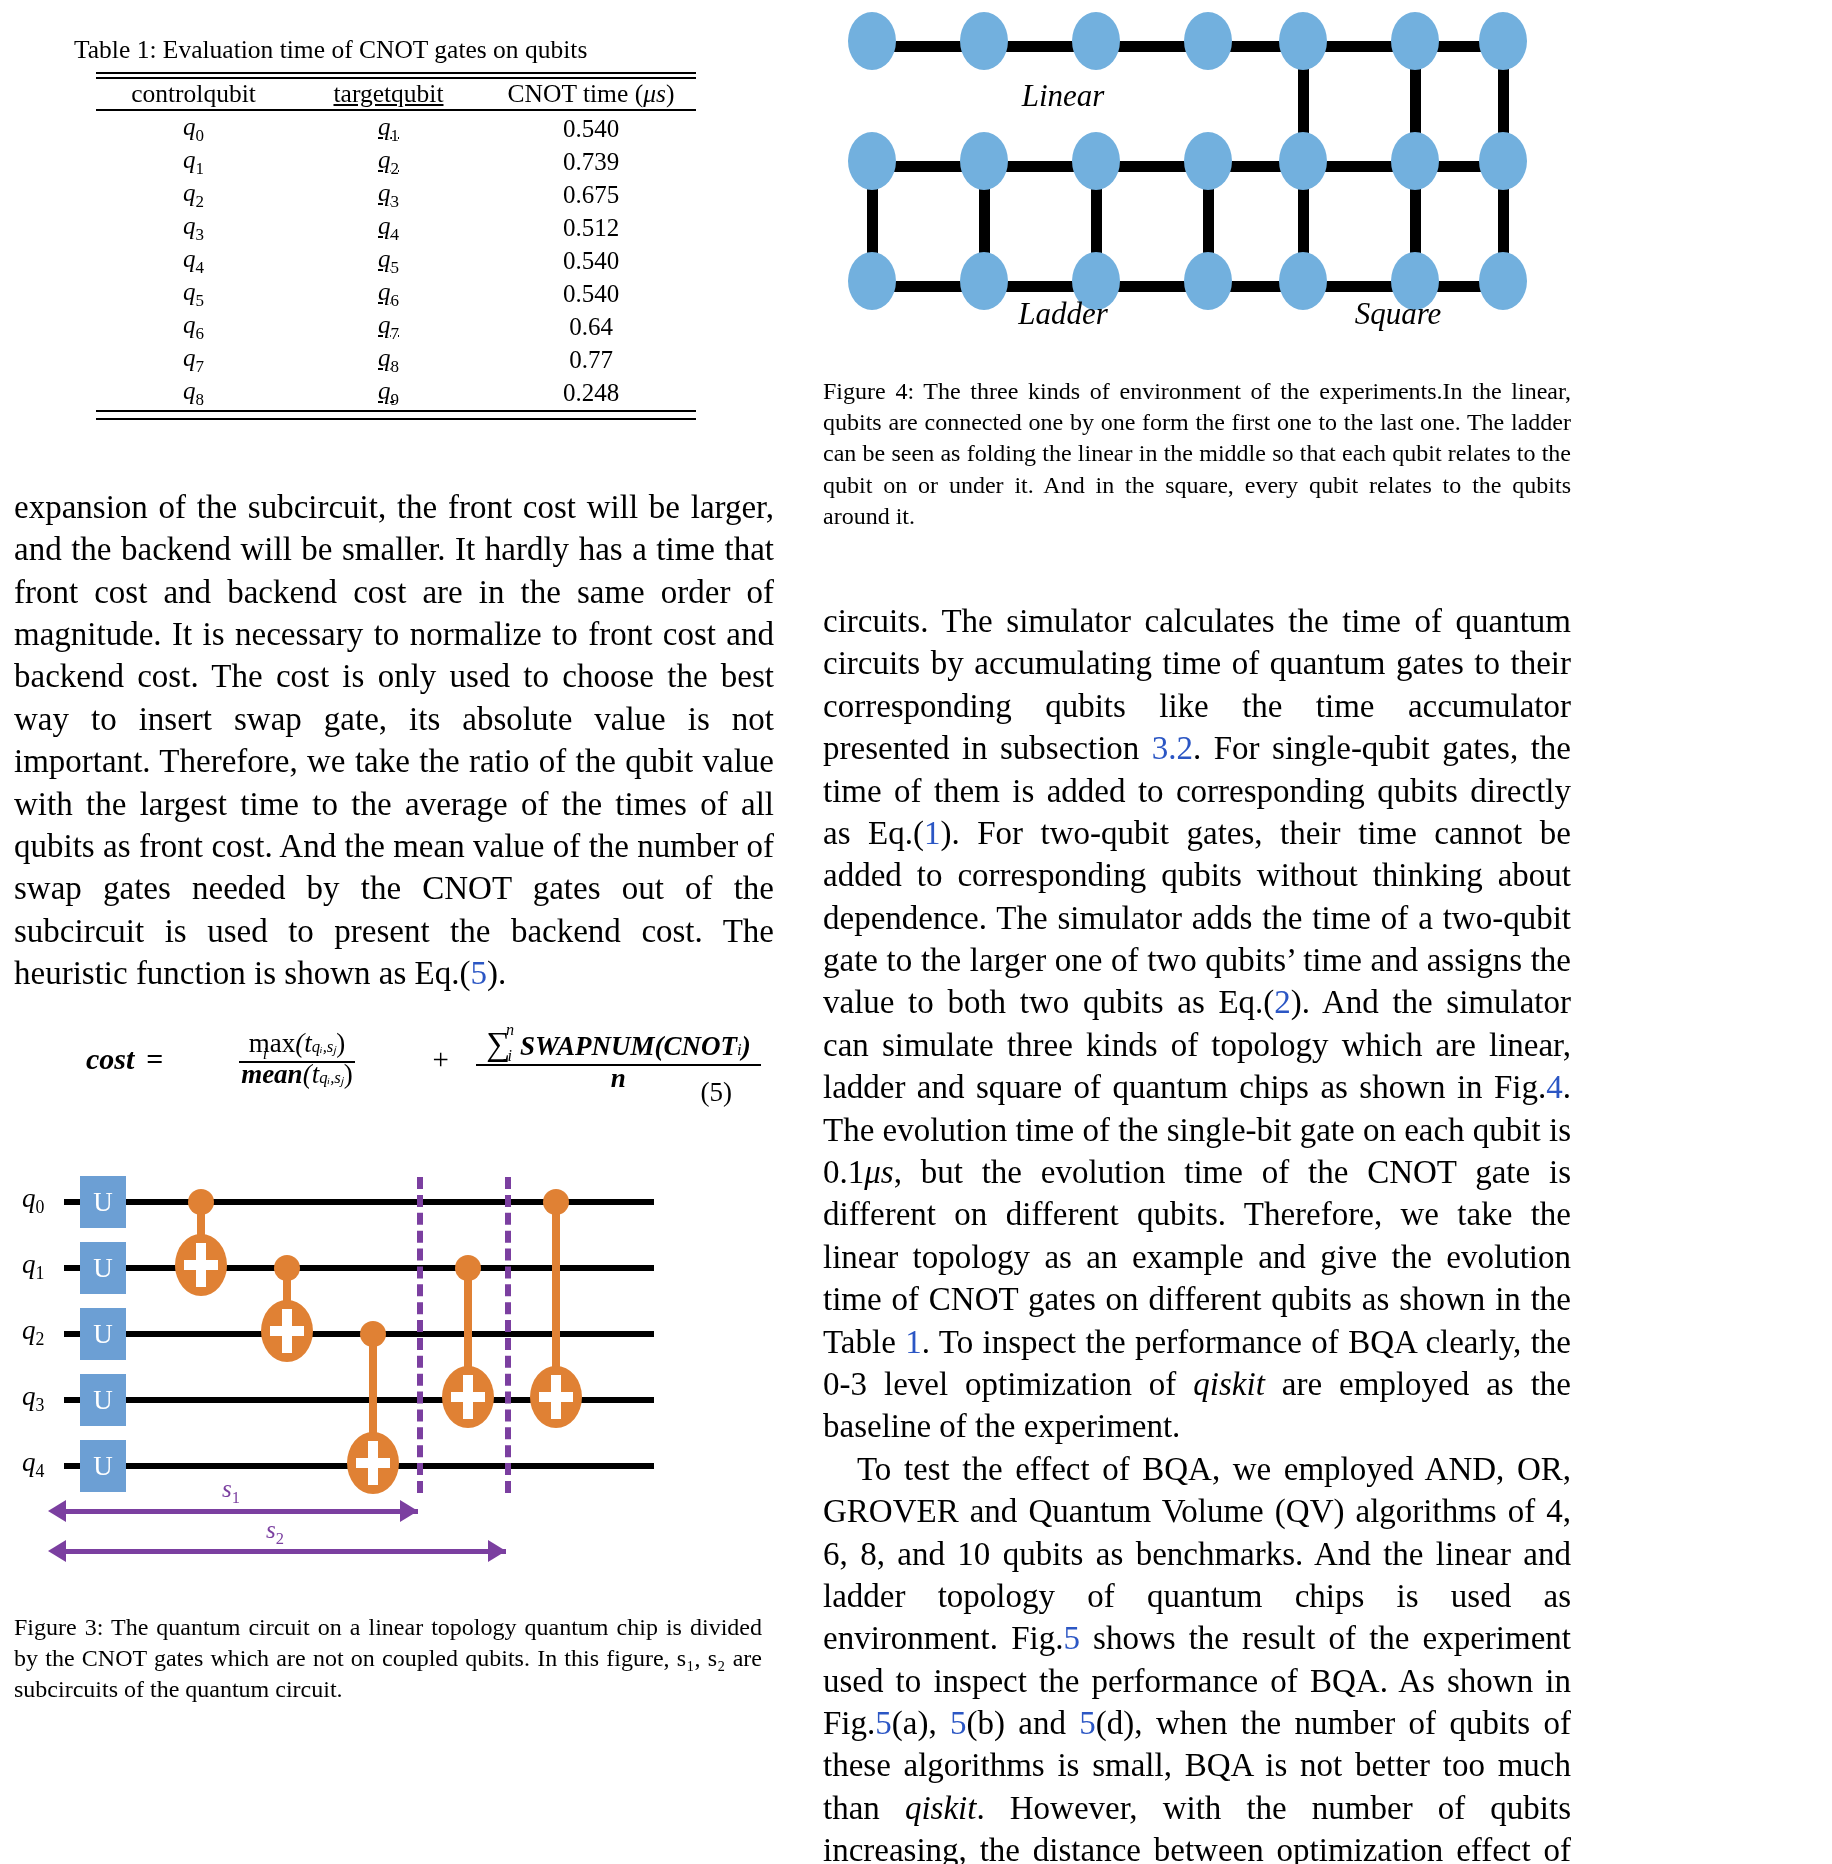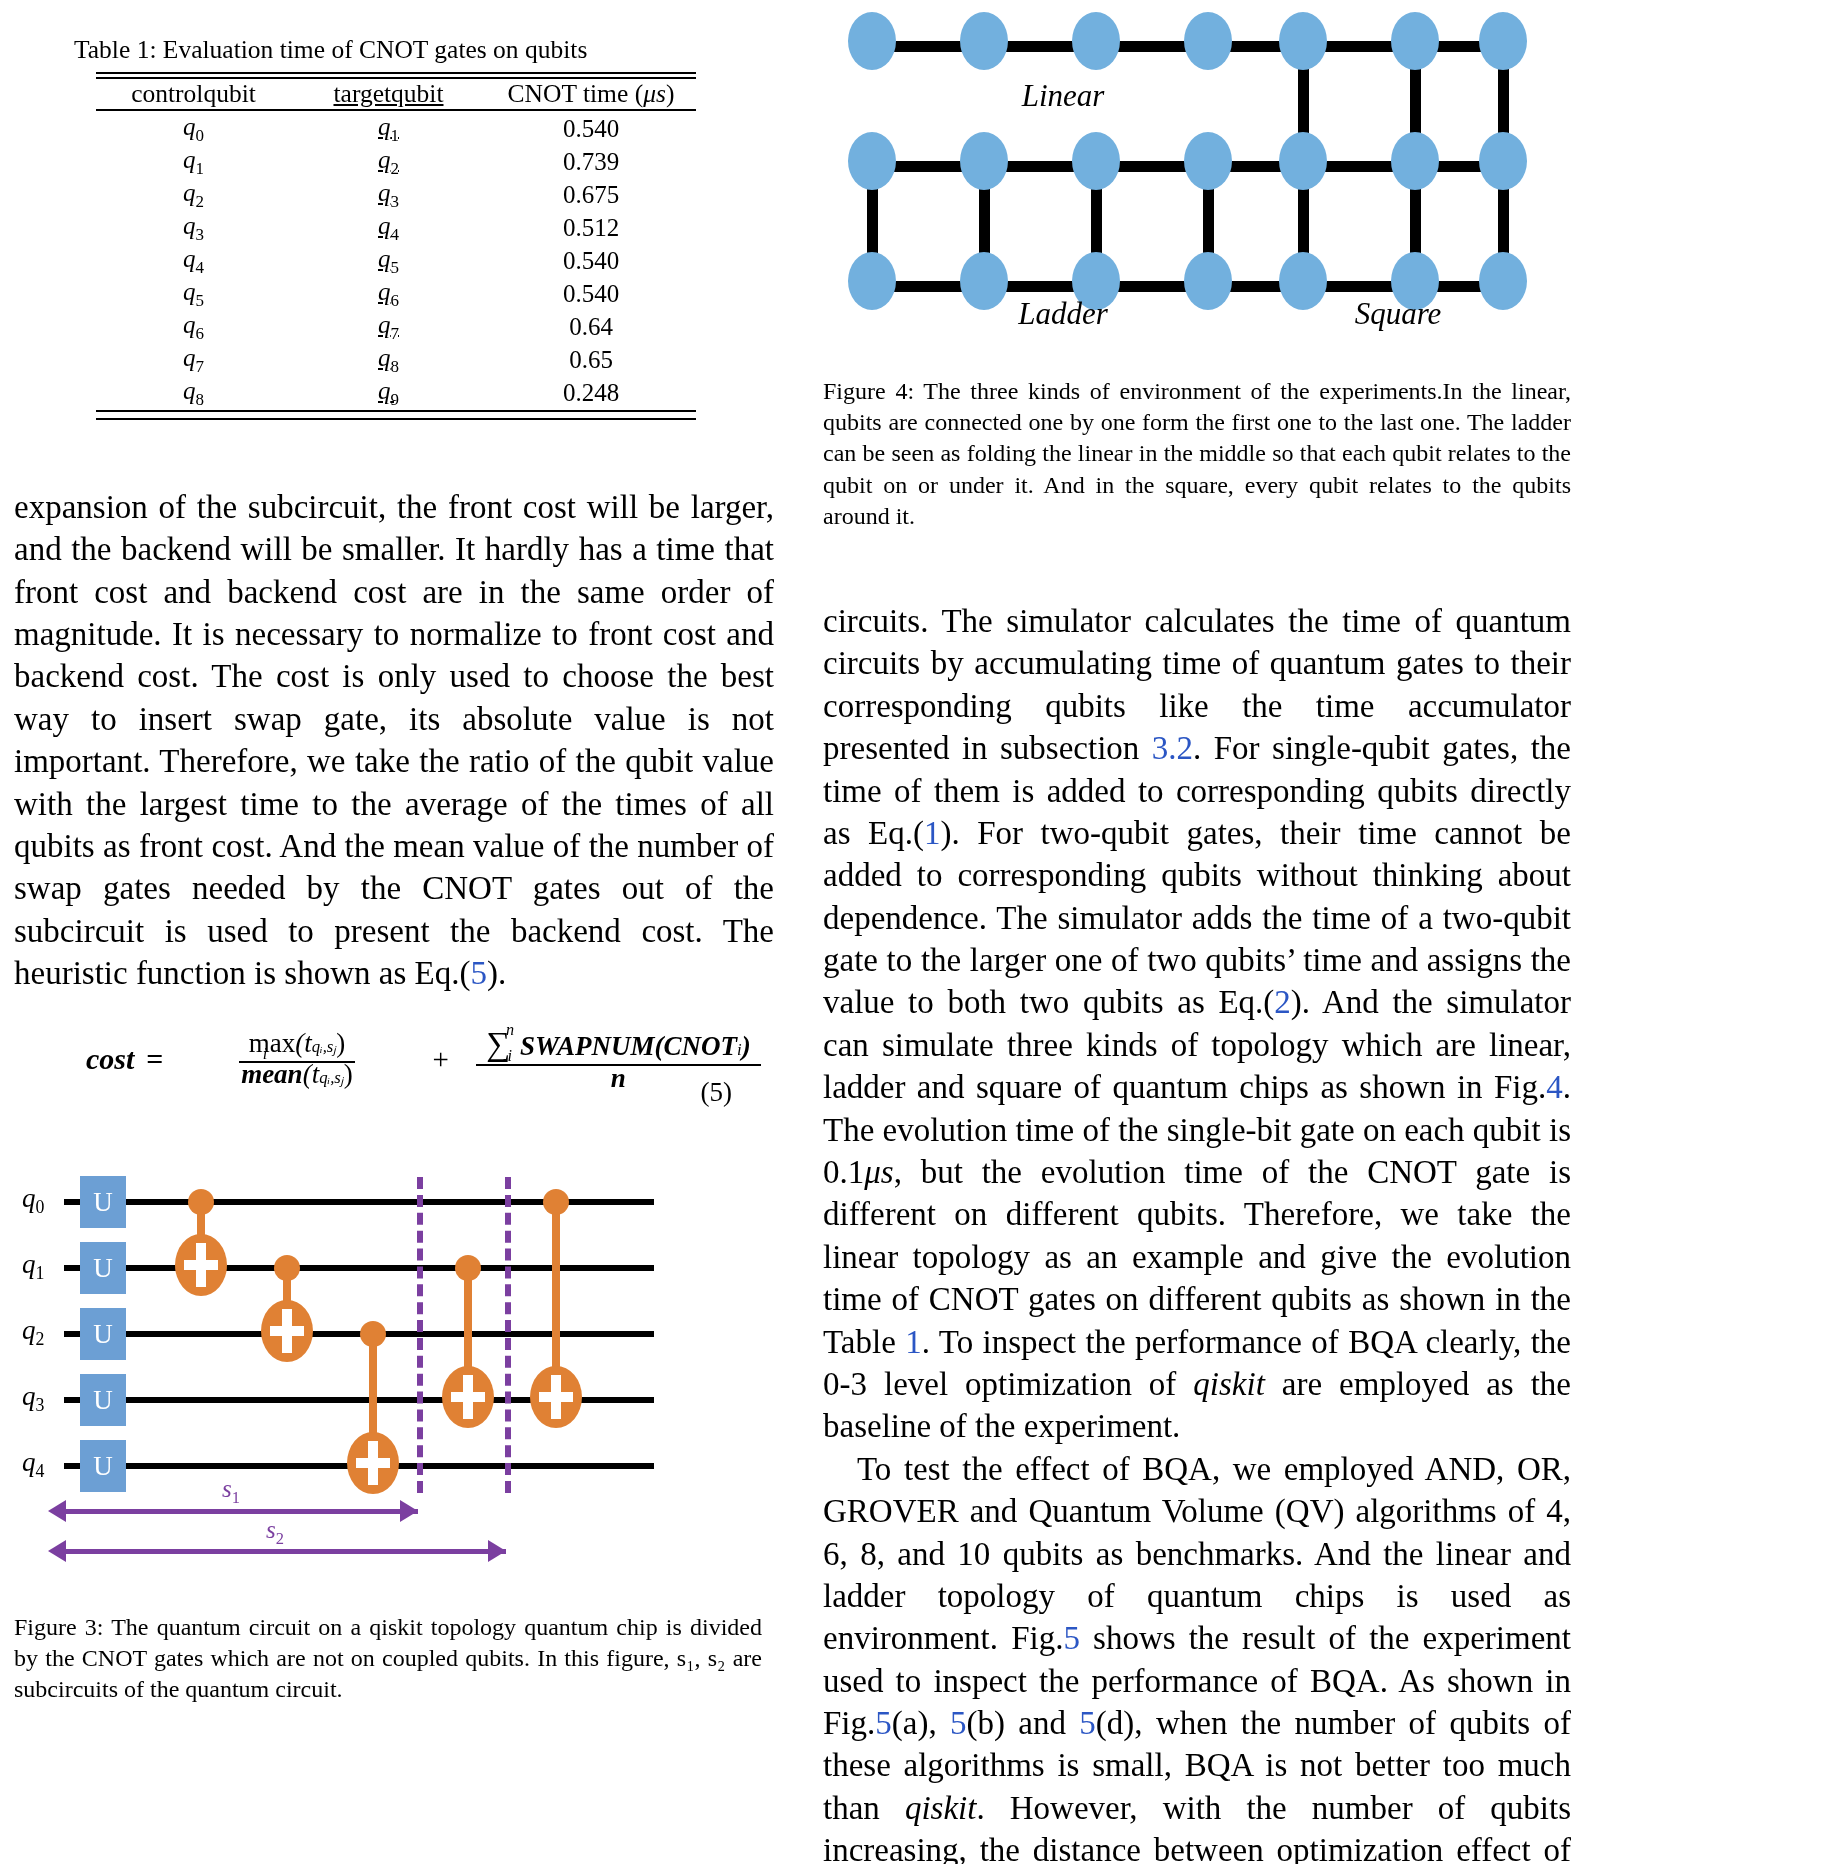--- a/index.html
+++ b/index.html
@@ -175,21 +175,21 @@
               <td class="c3">0.540</td>
             </tr>
             <tr>
               <td class="c1"><span class="qv">q<sub>6</sub></span></td>
               <td class="c2"><span class="qv">q<sub>7</sub></span></td>
               <td class="c3">0.64</td>
             </tr>
             <tr>
               <td class="c1"><span class="qv">q<sub>7</sub></span></td>
               <td class="c2"><span class="qv">q<sub>8</sub></span></td>
-              <td class="c3">0.65</td>
+              <td class="c3">0.77</td>
             </tr>
             <tr>
               <td class="c1"><span class="qv">q<sub>8</sub></span></td>
               <td class="c2"><span class="qv">q<sub>9</sub></span></td>
               <td class="c3">0.248</td>
             </tr>
           </tbody>
         <tfoot>
           <tr>
             <td colspan="3" class="rule-dbl" style="padding-top:6px"></td>
@@ -272,21 +272,21 @@
       <div class="arr-head arr-left" style="left:26px; top:331px;"></div>
       <div class="arr-head arr-right" style="left:378px; top:331px;"></div>
       <div class="slabel" style="left:200px; top:306px;"><span>s</span><sub>1</sub></div>
 
       <div class="arrow-line" style="left:44px; top:380px; width:440px;"></div>
       <div class="arr-head arr-left" style="left:26px; top:371px;"></div>
       <div class="arr-head arr-right" style="left:466px; top:371px;"></div>
       <div class="slabel" style="left:244px; top:347px;"><span>s</span><sub>2</sub></div>
     </div>
 
-    <div class="fig-caption" style="margin-top:58px; width:748px;">Figure 3: The quantum circuit on a qiskit topology quantum chip is divided by the CNOT gates which are not on coupled qubits. In this figure, s₁, s₂ are subcircuits of the quantum circuit.</div>
+    <div class="fig-caption" style="margin-top:58px; width:748px;">Figure 3: The quantum circuit on a linear topology quantum chip is divided by the CNOT gates which are not on coupled qubits. In this figure, s₁, s₂ are subcircuits of the quantum circuit.</div>
 
   </div>
 
   <div class="col-right">
 
     <div class="topo">
 
       <div class="edge-h" style="left:52px;  top:41px; width:418px;"></div>
       <div class="node" style="left:25px;  top:12px;"></div>
       <div class="node" style="left:137px; top:12px;"></div>

